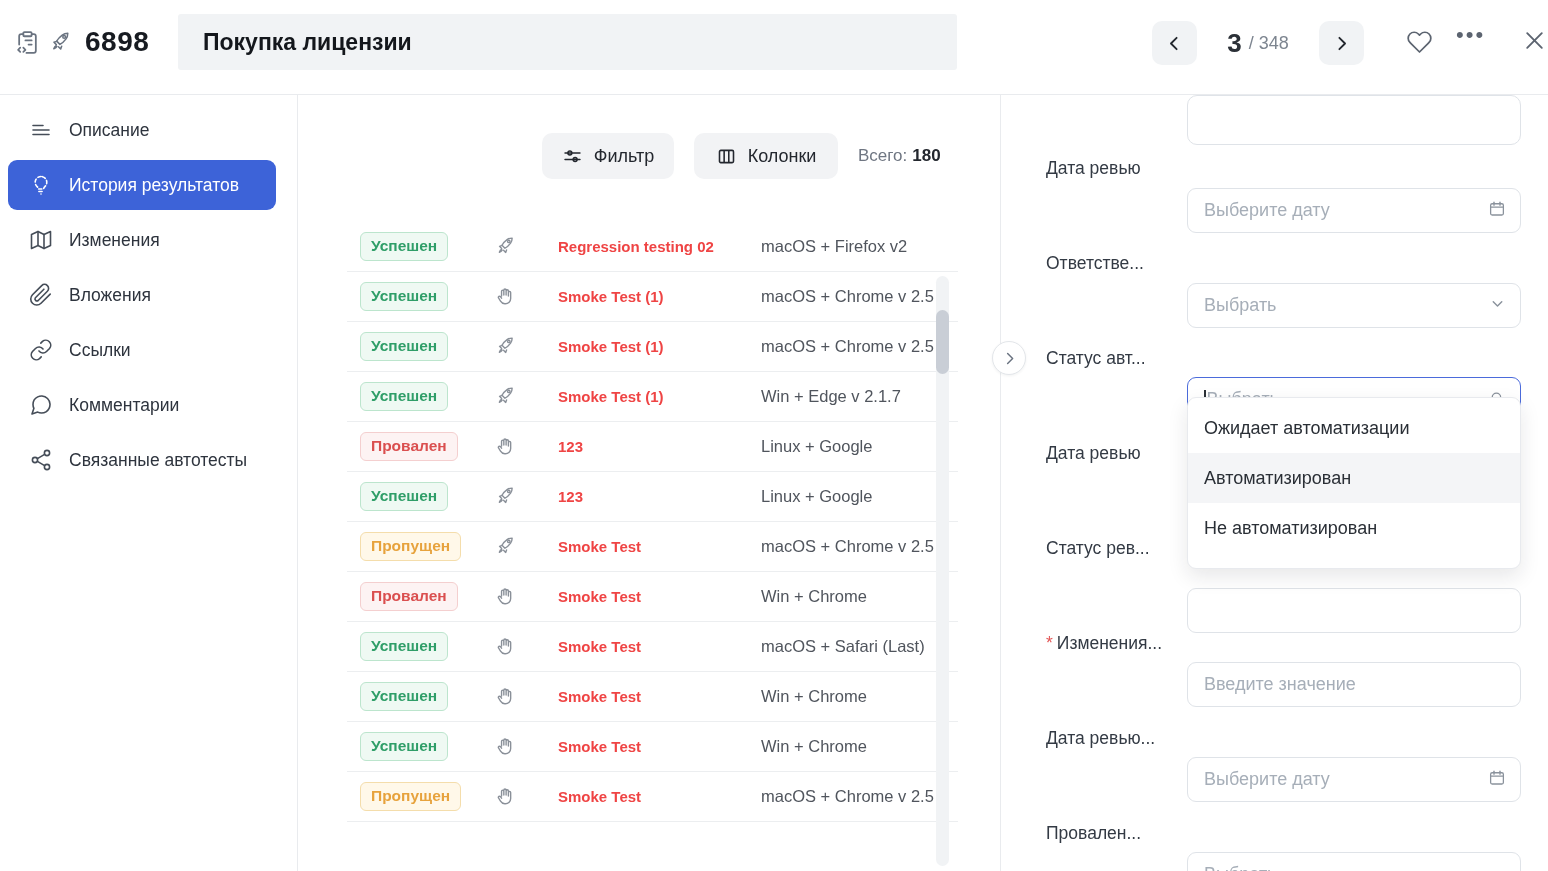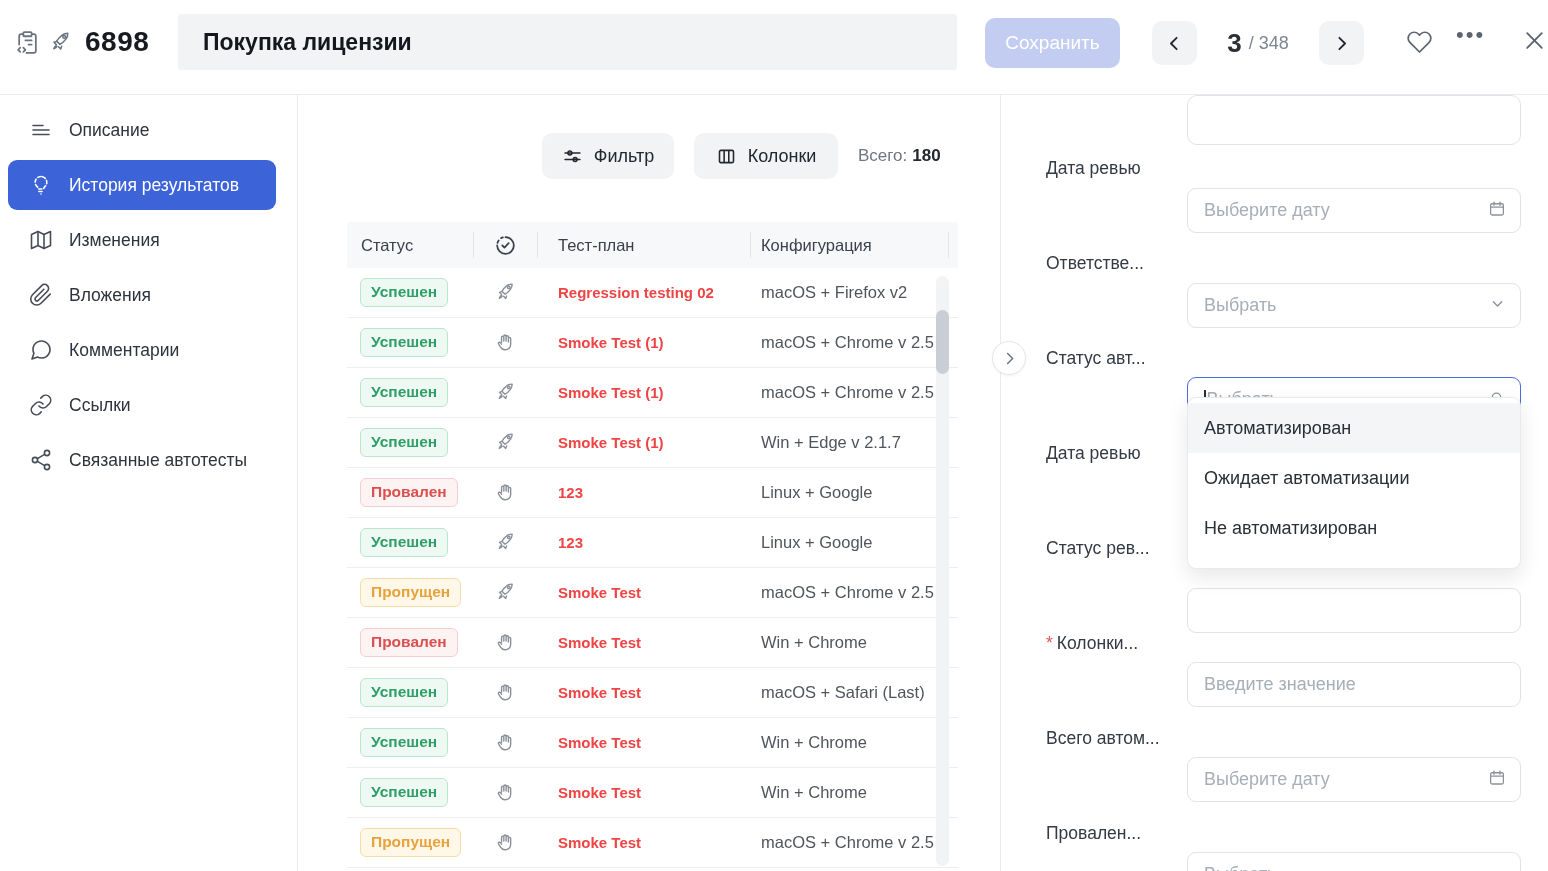--- a/index.html
+++ b/index.html
@@ -110,21 +110,20 @@
           <path d="M8 10.8l-2.8 1 2.4 2.4M13.2 16l-1 2.8-2.4-2.4"></path>
           <path d="M7.4 15.4c-1.4.6-2.4 3.2-2.4 3.2s2.6-1 3.2-2.4"></path>
         </svg>
     </span>
     <span class="case-id">6898</span>
 
     <div class="title-field">
       <span>Покупка лицензии</span>
     </div>
 
-    <button class="save-btn">Сохранить</button>
 
     <button class="nav-btn nav-prev">
       <svg width="17" height="17" viewBox="0 0 24 24" fill="none" stroke="currentColor" stroke-width="2.6" stroke-linecap="round" stroke-linejoin="round">
           <polyline points="15 4 7 12 15 20"></polyline>
         </svg>
     </button>
     <div class="pager">
       <span class="cur">3</span>
       <span class="tot">/ 348</span>
     </div>
@@ -178,33 +177,33 @@
         <span style="display: flex;">
           <svg width="24" height="24" viewBox="0 0 24 24" fill="none" stroke="currentColor" stroke-width="1.6" stroke-linecap="round" stroke-linejoin="round">
             <path d="M21.2 11.1l-9.2 9.2a6 6 0 0 1-8.5-8.5l9.2-9.2a4 4 0 0 1 5.7 5.7l-9.2 9.2a2 2 0 0 1-2.8-2.8l8.5-8.5"></path>
           </svg>
         </span>
         <span>Вложения</span>
       </div>
       <div class="side-item">
         <span style="display: flex;">
           <svg width="24" height="24" viewBox="0 0 24 24" fill="none" stroke="currentColor" stroke-width="1.6" stroke-linecap="round" stroke-linejoin="round">
-            <path d="M21 11.5a8.38 8.38 0 0 1-.9 3.8 8.5 8.5 0 0 1-7.6 4.7 8.38 8.38 0 0 1-3.8-.9L3 21l1.9-5.7a8.38 8.38 0 0 1-.9-3.8 8.5 8.5 0 0 1 4.7-7.6 8.38 8.38 0 0 1 3.8-.9h.5a8.48 8.48 0 0 1 8 8v.5z"></path>
-          </svg>
-        </span>
-        <span>Комментарии</span>
-      </div>
-      <div class="side-item">
-        <span style="display: flex;">
-          <svg width="24" height="24" viewBox="0 0 24 24" fill="none" stroke="currentColor" stroke-width="1.6" stroke-linecap="round" stroke-linejoin="round">
             <path d="M10 13a5 5 0 0 0 7.5.5l3-3a5 5 0 0 0-7-7.1l-1.7 1.7"></path>
             <path d="M14 11a5 5 0 0 0-7.5-.5l-3 3a5 5 0 0 0 7 7.1l1.7-1.7"></path>
           </svg>
         </span>
         <span>Ссылки</span>
+      </div>
+      <div class="side-item">
+        <span style="display: flex;">
+          <svg width="24" height="24" viewBox="0 0 24 24" fill="none" stroke="currentColor" stroke-width="1.6" stroke-linecap="round" stroke-linejoin="round">
+            <path d="M21 11.5a8.38 8.38 0 0 1-.9 3.8 8.5 8.5 0 0 1-7.6 4.7 8.38 8.38 0 0 1-3.8-.9L3 21l1.9-5.7a8.38 8.38 0 0 1-.9-3.8 8.5 8.5 0 0 1 4.7-7.6 8.38 8.38 0 0 1 3.8-.9h.5a8.48 8.48 0 0 1 8 8v.5z"></path>
+          </svg>
+        </span>
+        <span>Комментарии</span>
       </div>
       <div class="side-item">
         <span style="display: flex;">
           <svg width="24" height="24" viewBox="0 0 24 24" fill="none" stroke="currentColor" stroke-width="1.6" stroke-linecap="round" stroke-linejoin="round">
             <circle cx="18" cy="5" r="2.6"></circle>
             <circle cx="6" cy="12" r="2.6"></circle>
             <circle cx="18" cy="19" r="2.6"></circle>
             <line x1="8.4" y1="13.4" x2="15.6" y2="17.6"></line>
             <line x1="15.6" y1="6.4" x2="8.4" y2="10.6"></line>
           </svg>
@@ -232,36 +231,20 @@
           <line x1="14.6" y1="5" x2="14.6" y2="19"></line>
         </svg>
     </span>
     <span>Колонки</span>
   </button>
   <div class="total">
     <span>Всего:</span><b>180</b>
   </div>
 
   <div class="tbl">
-    <div class="thead">
-      <span class="th th-status">Статус</span>
-      <span class="th th-run">
-        <svg width="25" height="25" viewBox="0 0 24 24" fill="none" stroke="currentColor" stroke-width="1.7" stroke-linecap="round" stroke-linejoin="round">
-            <path d="M12 4a8 8 0 1 1-8 8"></path>
-            <path d="M4.3 9.5a8 8 0 0 1 1.9-3.2M7.8 4.9a8 8 0 0 1 1.7-.7" stroke-dasharray="2.6 3"></path>
-            <path d="M9 12l2 2 4-4.2"></path>
-          </svg>
-      </span>
-      <span class="th th-plan">Тест-план</span>
-      <span class="th th-config">Конфигурация</span>
-      <span class="sep" style="left:126px;"></span>
-      <span class="sep" style="left:190px;"></span>
-      <span class="sep" style="left:403px;"></span>
-      <span class="sep" style="left:601px;"></span>
-    </div>
     <div id="tbody">
         <div class="trow">
           <div><span class="badge b-success">Успешен</span></div>
           <div class="run-cell">
             <svg width="21" height="21" viewBox="0 0 24 24" fill="none" stroke="currentColor" stroke-width="1.6" stroke-linecap="round" stroke-linejoin="round">
               <path d="M13.8 4.2c2.4-1.8 5.8-1.8 5.8-1.8s0 3.4-1.8 5.8c-1.6 2.2-4.2 4.6-6.4 5.8l-3.4-3.4c1.2-2.2 3.6-4.8 5.8-6.4z"></path>
               <circle cx="15.8" cy="6.2" r="1.4"></circle>
               <path d="M8 10.8l-2.8 1 2.4 2.4M13.2 16l-1 2.8-2.4-2.4"></path>
               <path d="M7.4 15.4c-1.4.6-2.4 3.2-2.4 3.2s2.6-1 3.2-2.4"></path>
             </svg>
@@ -440,31 +423,31 @@
     </span>
   </div>
 
   <span class="fld-label" style="top:443px;">Дата ревью</span>
   <div class="fld-input under" style="top:433px;"></div>
 
   <span class="fld-label" style="top:538px;">Статус рев...</span>
   <div class="fld-input under" style="top:548px;"></div>
 
   <div class="dropdown" id="dropdown">
+      <div class="opt">Ожидает автоматизации</div>
       <div class="opt hl">Автоматизирован</div>
-      <div class="opt">Ожидает автоматизации</div>
       <div class="opt">Не автоматизирован</div>
     </div>
 
-  <span class="fld-label" style="top:633px;"><span class="star">*</span><span>Колонки...</span></span>
+  <span class="fld-label" style="top:633px;"><span class="star">*</span><span>Изменения...</span></span>
   <div class="fld-input" style="top:622px;">
     <span class="ph">Введите значение</span>
   </div>
 
-  <span class="fld-label" style="top:728px;">Всего автом...</span>
+  <span class="fld-label" style="top:728px;">Дата ревью...</span>
   <div class="fld-input" style="top:717px;">
     <span class="ph">Выберите дату</span>
     <span class="f-icn">
       <svg width="18" height="18" viewBox="0 0 24 24" fill="none" stroke="currentColor" stroke-width="1.7" stroke-linecap="round">
           <rect x="3.5" y="5" width="17" height="15" rx="2"></rect>
           <line x1="8" y1="3" x2="8" y2="7"></line>
           <line x1="16" y1="3" x2="16" y2="7"></line>
           <line x1="3.5" y1="9.5" x2="20.5" y2="9.5"></line>
         </svg>
     </span>

